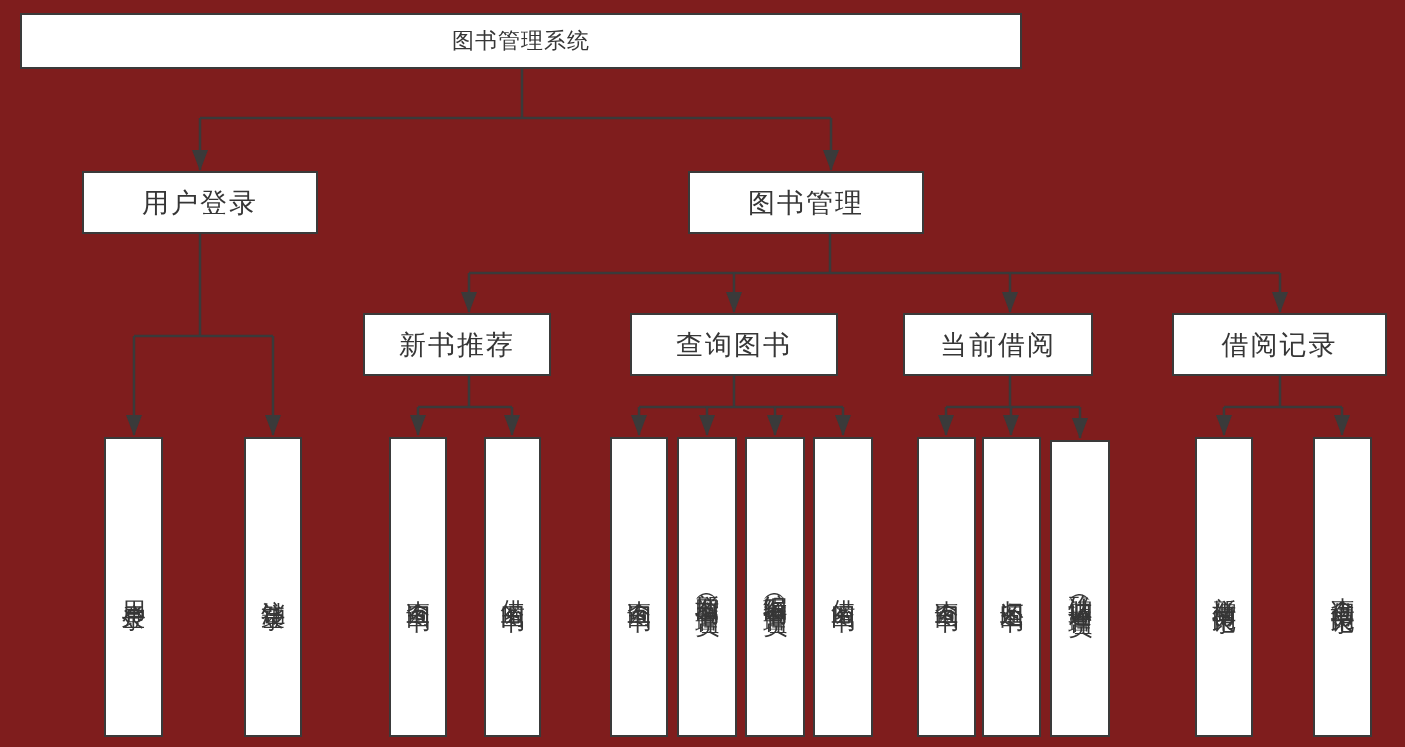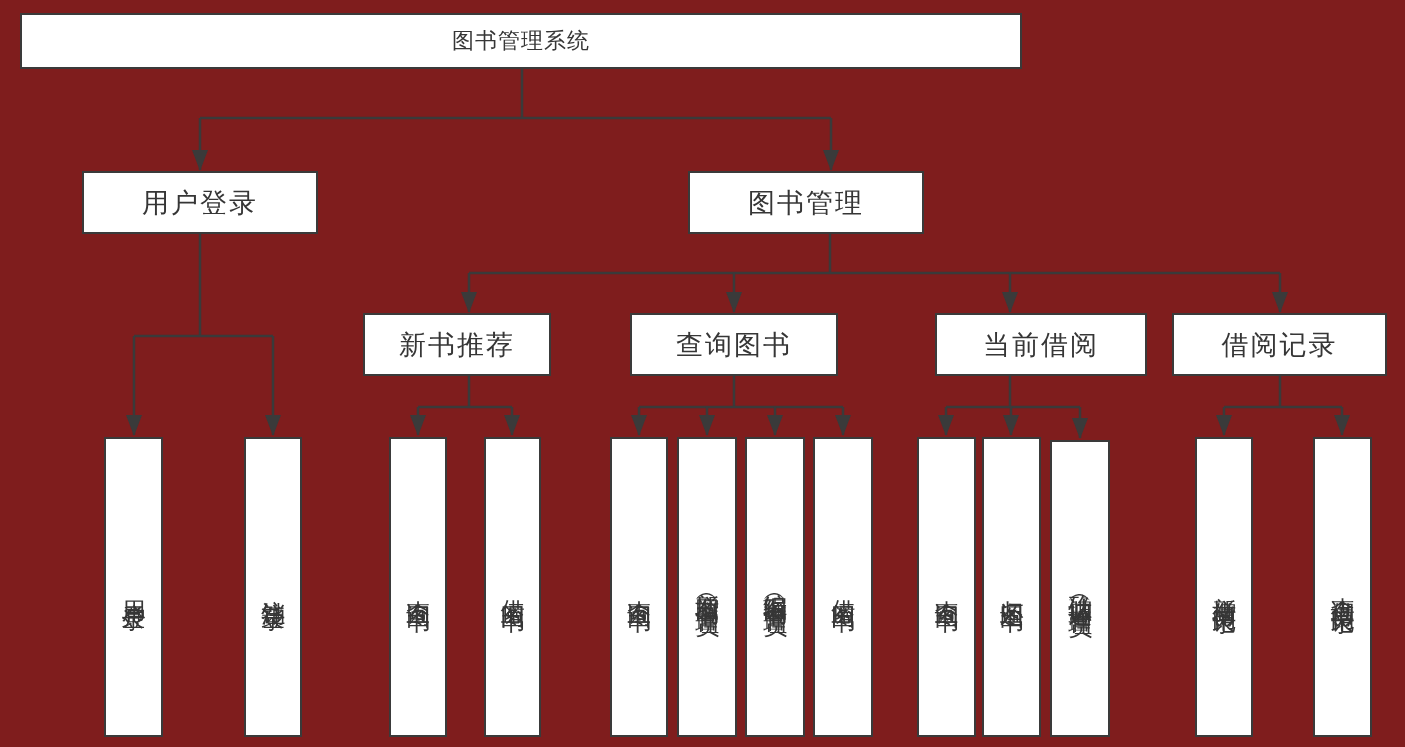--- a/index.html
+++ b/index.html
@@ -122,21 +122,21 @@
     <polygon fill="#3a3a3a" stroke="none" points="1342,436 1334,415 1350,415"></polygon>
   </svg>
 
   <div class="box root" style="left:20px; top:13px; width:1002px; height:56px;">图书管理系统</div>
 
   <div class="box hnode" style="left:82px; top:171px; width:236px; height:63px;">用户登录</div>
   <div class="box hnode" style="left:688px; top:171px; width:236px; height:63px;">图书管理</div>
 
   <div class="box hnode" style="left:363px; top:313px; width:188px; height:63px;">新书推荐</div>
   <div class="box hnode" style="left:630px; top:313px; width:208px; height:63px;">查询图书</div>
-  <div class="box hnode" style="left:903px; top:313px; width:212px; height:63px;margin-left:32px;">当前借阅</div>
+  <div class="box hnode" style="left:903px; top:313px; width:190px; height:63px;">当前借阅</div>
   <div class="box hnode" style="left:1172px; top:313px; width:215px; height:63px;">借阅记录</div>
 
   <div class="box leaf" style="left:104px; top:437px; width:59px; height:300px;">用户登录</div>
   <div class="box leaf" style="left:244px; top:437px; width:58px; height:300px;">注销登录</div>
 
   <div class="box leaf" style="left:389px; top:437px; width:58px; height:300px;">查询图书</div>
   <div class="box leaf" style="left:484px; top:437px; width:57px; height:300px;">借阅图书</div>
 
   <div class="box leaf" style="left:610px; top:437px; width:58px; height:300px;">查询图书</div>
   <div class="box leaf" style="left:677px; top:437px; width:60px; height:300px;">新增图书（管理员）</div>

